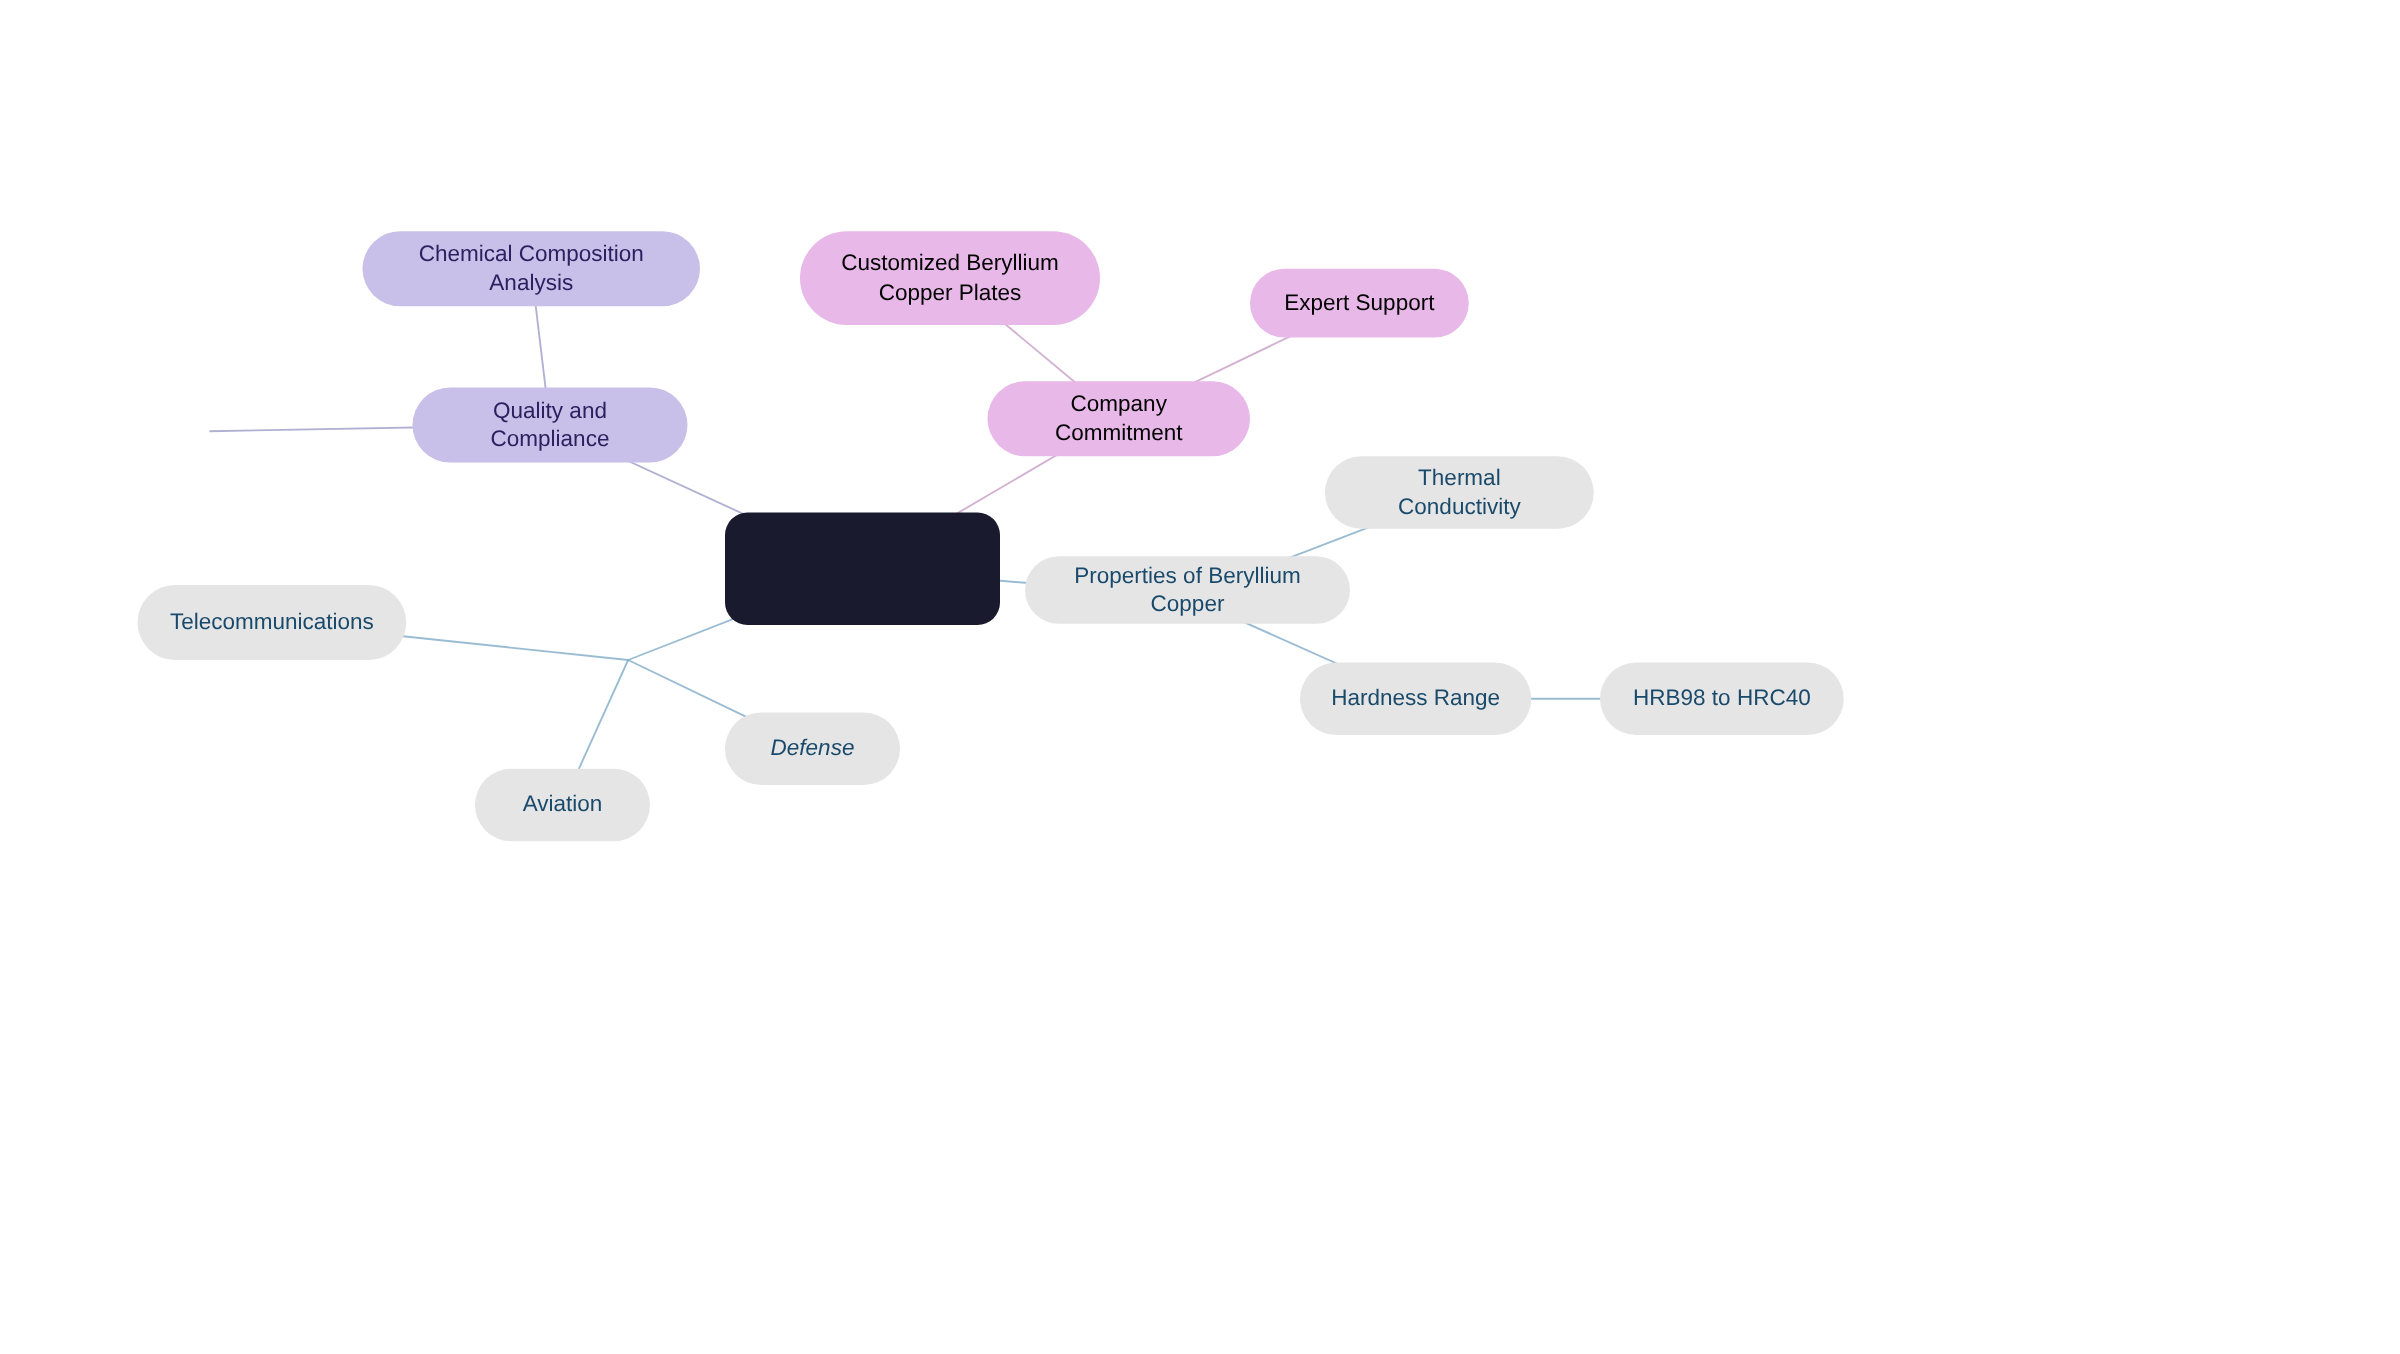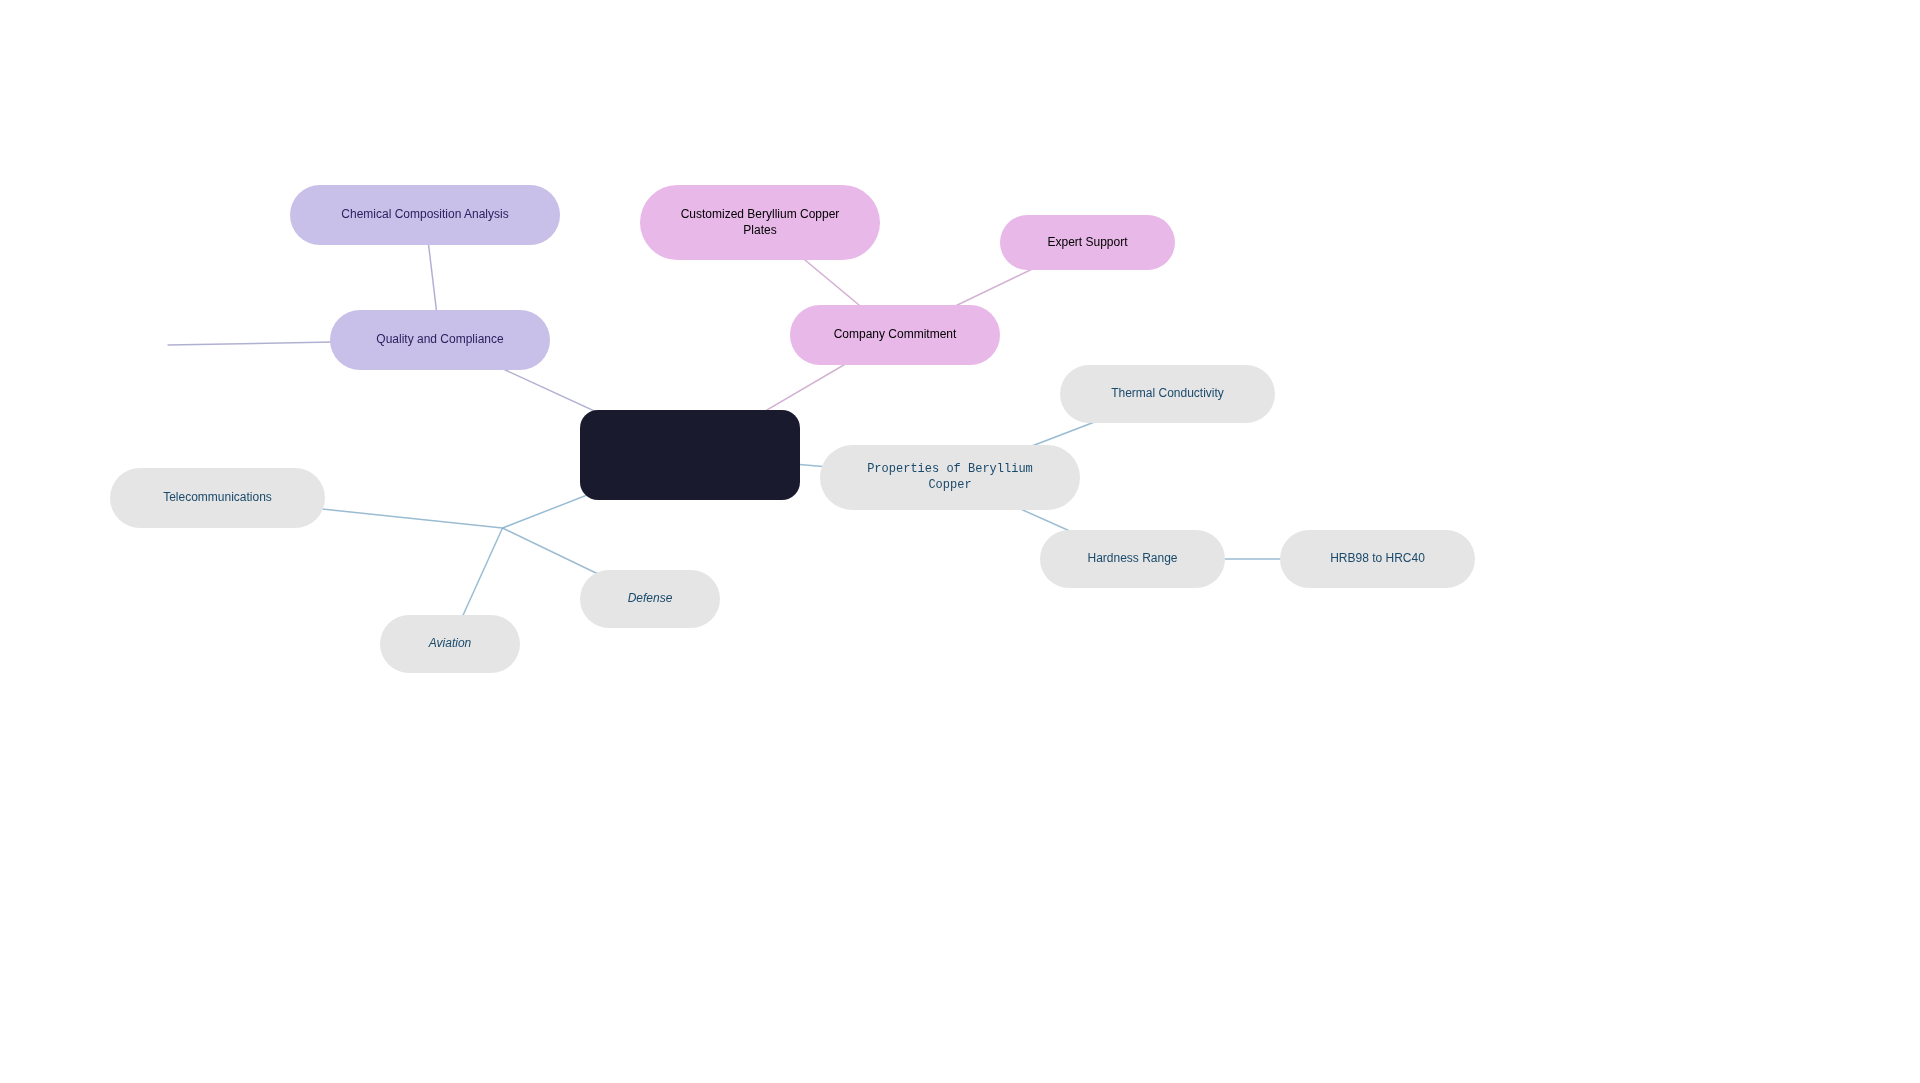--- a/index.html
+++ b/index.html
@@ -18,21 +18,21 @@
       height: 1083px;
       pointer-events: none;
     }
     .node {
       position: absolute;
       border-radius: 50px;
       display: flex;
       align-items: center;
       justify-content: center;
       text-align: center;
-      font-size: 12px;
+      font-size: 18px;
       padding: 14px 24px;
       cursor: pointer;
     }
     .node-center {
       background: #1a1a2e;
       color: #ffffff;
       font-size: 20px;
       font-weight: 500;
       width: 220px;
       height: 90px;
@@ -87,34 +87,34 @@
     </div>
     <div class="node node-pink" id="node-customized_plates" style="left: 640px; top: 185px; width: 240px; height: 75px;">
       <span style="line-height: 1.3;">Customized Beryllium Copper Plates</span>
     </div>
     <div class="node node-pink" id="node-company_commitment" style="left: 790px; top: 305px; width: 210px; height: 60px;">
       <span style="line-height: 1.3;">Company Commitment</span>
     </div>
     <div class="node node-pink" id="node-expert_support" style="left: 1000px; top: 215px; width: 175px; height: 55px;">
       <span style="line-height: 1.3;">Expert Support</span>
     </div>
-    <div class="node node-blue" id="node-properties_be_cu" style="left: 820px; top: 445px; width: 260px; height: 65px; font-family: Liberation Mono, monospace;">
+    <div class="node node-blue" id="node-properties_be_cu" style="left: 820px; top: 445px; width: 260px; height: 54px;">
       <span style="line-height: 1.3;">Properties of Beryllium Copper</span>
     </div>
     <div class="node node-blue" id="node-thermal_conductivity" style="left: 1060px; top: 365px; width: 215px; height: 58px;">
       <span style="line-height: 1.3;">Thermal Conductivity</span>
     </div>
     <div class="node node-blue" id="node-hardness_range" style="left: 1040px; top: 530px; width: 185px; height: 58px;">
       <span style="line-height: 1.3;">Hardness Range</span>
     </div>
     <div class="node node-blue" id="node-hrb98" style="left: 1280px; top: 530px; width: 195px; height: 58px;">
       <span style="line-height: 1.3;">HRB98 to HRC40</span>
     </div>
     <div class="node node-blue" id="node-telecommunications" style="left: 110px; top: 468px; width: 215px; height: 60px;">
       <span style="line-height: 1.3;">Telecommunications</span>
     </div>
     <div class="node node-blue" id="node-defense" style="left: 580px; top: 570px; width: 140px; height: 58px;">
       <span style="line-height: 1.3; font-style: italic;">Defense</span>
     </div>
     <div class="node node-blue" id="node-aviation" style="left: 380px; top: 615px; width: 140px; height: 58px;">
-      <span style="line-height: 1.3; font-style: italic;">Aviation</span>
+      <span style="line-height: 1.3;">Aviation</span>
     </div>
   </div>
 
 </body></html>

